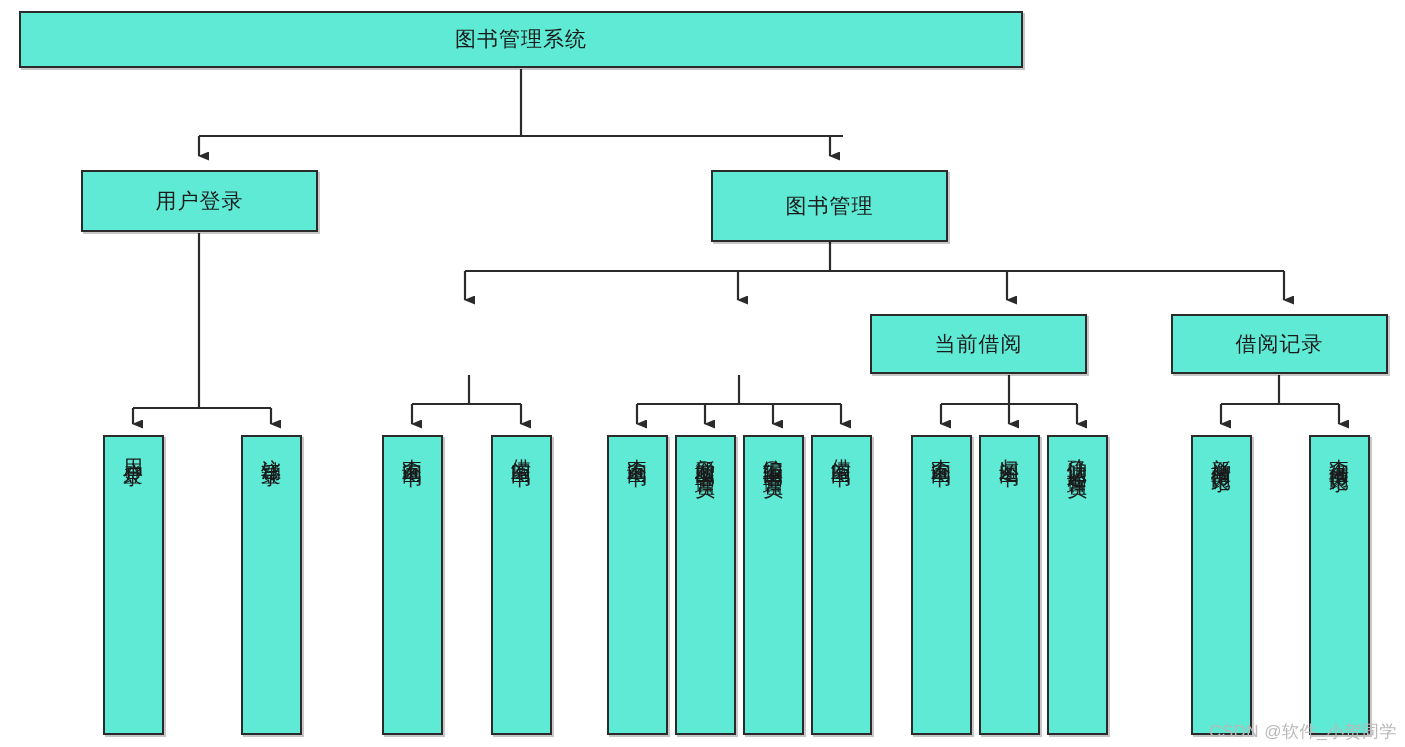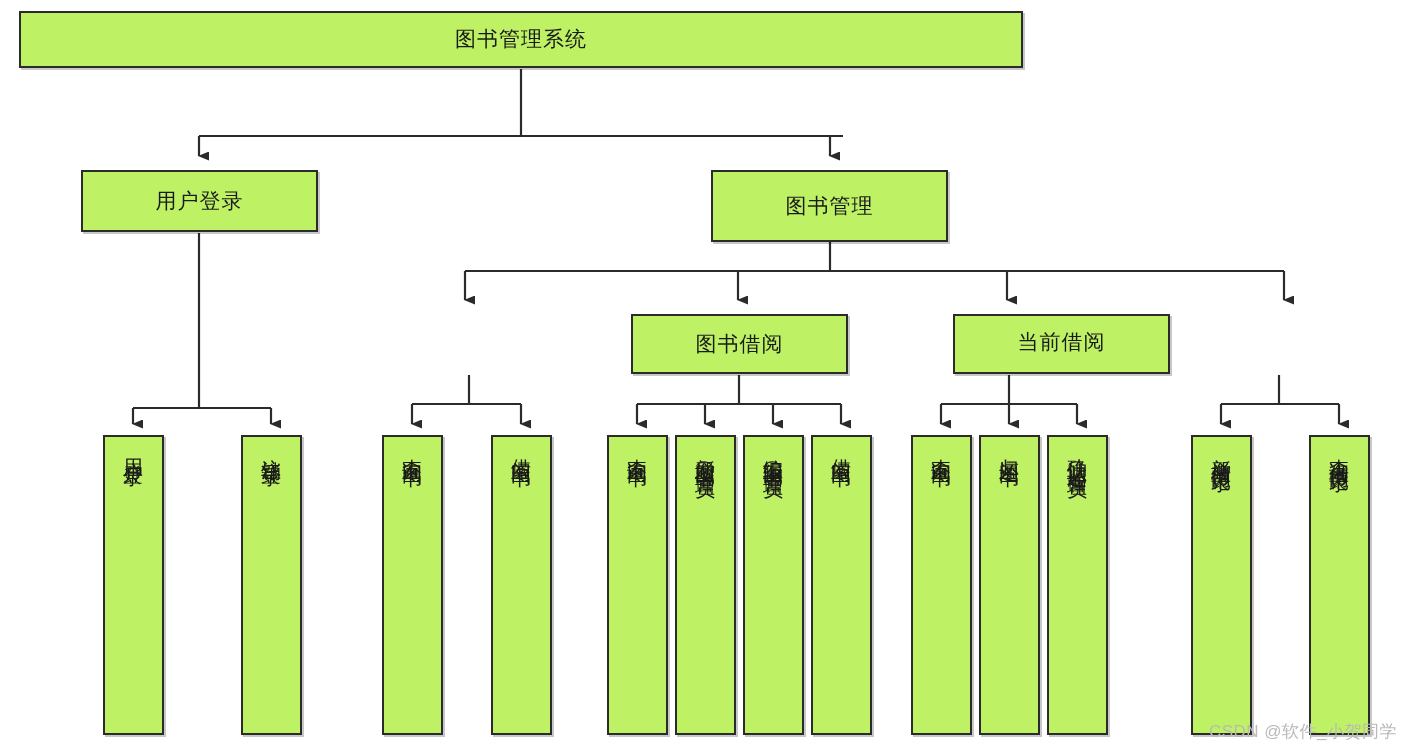--- a/index.html
+++ b/index.html
@@ -22,21 +22,21 @@
     position: absolute;
     left: 0;
     top: 0;
     width: 1405px;
     height: 747px;
     pointer-events: none;
   }
   .node {
     position: absolute;
     box-sizing: border-box;
-    background: #bef264;
+    background: #5eead4;
     border: 2px solid #2b2b2b;
     box-shadow: 2px 2px 0 rgba(0,0,0,0.22);
     display: flex;
     align-items: center;
     justify-content: center;
     color: #1a1a1a;
   }
   .node .label {
     display: block;
     text-align: center;
@@ -130,25 +130,25 @@
     <span class="label">图书管理系统</span>
   </div>
 
   <div class="node horizontal" style="left:81px; top:170px; width:237px; height:62px;">
     <span class="label">用户登录</span>
   </div>
   <div class="node horizontal" style="left:711px; top:170px; width:237px; height:72px;">
     <span class="label">图书管理</span>
   </div>
 
-  <div class="node horizontal" style="left:631px; top:314px; width:217px; height:60px;">
-    <span class="label">图书借阅</span>
+  <div class="node horizontal" style="left:870px; top:314px; width:217px; height:60px;">
+    <span class="label">当前借阅</span>
   </div>
-  <div class="node horizontal" style="left:953px; top:314px; width:217px; height:60px;font-family:Liberation Mono, monospace;">
-    <span class="label">当前借阅</span>
+  <div class="node horizontal" style="left:1171px; top:314px; width:217px; height:60px;">
+    <span class="label">借阅记录</span>
   </div>
 
   <div class="node vertical" style="left:103px; top:435px; width:61px; height:300px;">
     <span class="label">用户登录</span>
   </div>
   <div class="node vertical" style="left:241px; top:435px; width:61px; height:300px;">
     <span class="label">注销登录</span>
   </div>
 
   <div class="node vertical" style="left:382px; top:435px; width:61px; height:300px;">

